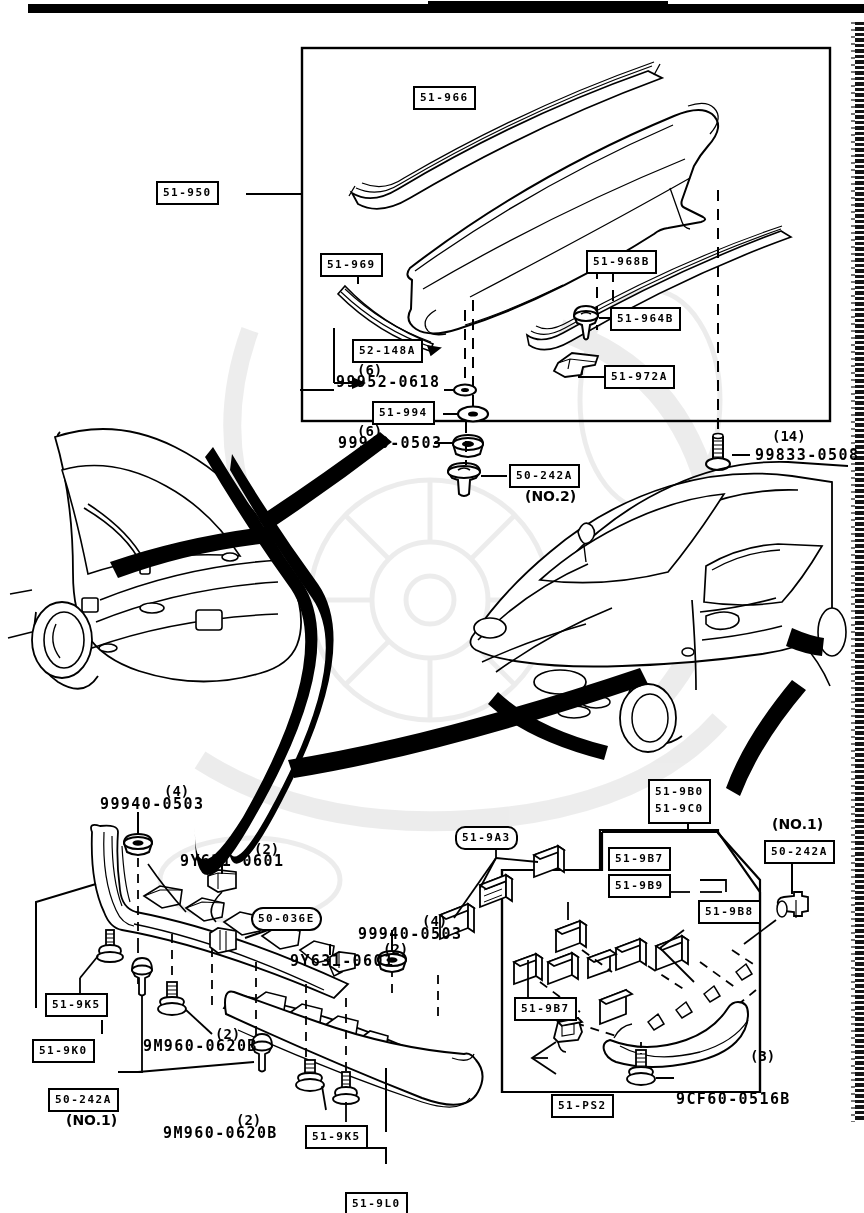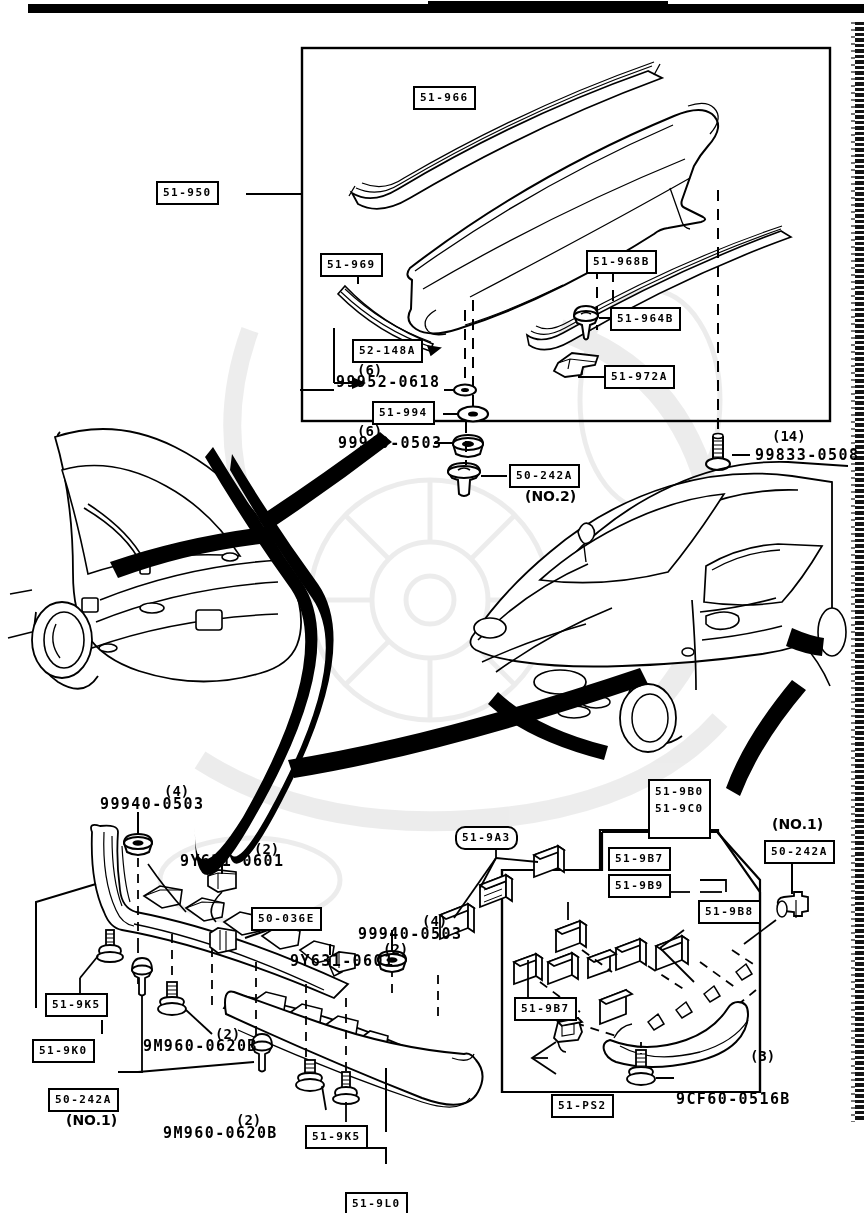--- a/index.html
+++ b/index.html
@@ -21,21 +21,21 @@
     font-family:"DejaVu Sans Mono","Liberation Mono",monospace;
     font-size:11px;
     font-weight:700;
     letter-spacing:1.5px;
     line-height:17px;
     padding:1px 5px 2px 5px;
     white-space:pre;
     text-align:center;
     box-sizing:border-box;
   }
-  .pn.two{line-height:17px;padding-top:2px;padding-bottom:20px;}
+  .pn.two{line-height:17px;padding-top:2px;padding-bottom:5px;}
   
   .pnp{
     position:absolute;
     color:#000;
     font-family:"DejaVu Sans Mono","Liberation Mono",monospace;
     font-size:15px;
     font-weight:700;
     letter-spacing:1.4px;
     white-space:pre;
   }
@@ -593,21 +593,21 @@
   <div class="pnp" style="left:338px;top:434px;">99940-0503</div>
   <div class="pn" style="left:509px;top:464px;">50-242A</div>
   <div class="qty" style="left:525px;top:488px;">(NO.2)</div>
   <div class="pnp" style="left:755px;top:446px;">99833-0508</div>
   <div class="qty mono" style="left:772px;top:428px;text-align:right;">(14)</div>
 
   <div class="qty mono" style="left:164px;top:783px;">(4)</div>
   <div class="pnp" style="left:100px;top:795px;">99940-0503</div>
   <div class="qty mono" style="left:254px;top:841px;">(2)</div>
   <div class="pnp" style="left:180px;top:852px;">9Y631-0601</div>
-  <div class="pn" style="left:251px;top:907px;">50-036E</div>
+  <div class="pn" style="left:251px;top:907px;border-radius:12px;">50-036E</div>
   <div class="qty mono" style="left:383px;top:941px;">(2)</div>
   <div class="pnp" style="left:290px;top:952px;">9Y631-0601</div>
   <div class="qty mono" style="left:422px;top:913px;">(4)</div>
   <div class="pnp" style="left:358px;top:925px;">99940-0503</div>
   <div class="pn" style="left:45px;top:993px;">51-9K5</div>
   <div class="pn" style="left:32px;top:1039px;">51-9K0</div>
   <div class="pn" style="left:48px;top:1088px;">50-242A</div>
   <div class="qty" style="left:66px;top:1112px;">(NO.1)</div>
   <div class="qty mono" style="left:215px;top:1026px;">(2)</div>
   <div class="pnp" style="left:143px;top:1037px;">9M960-0620B</div>

